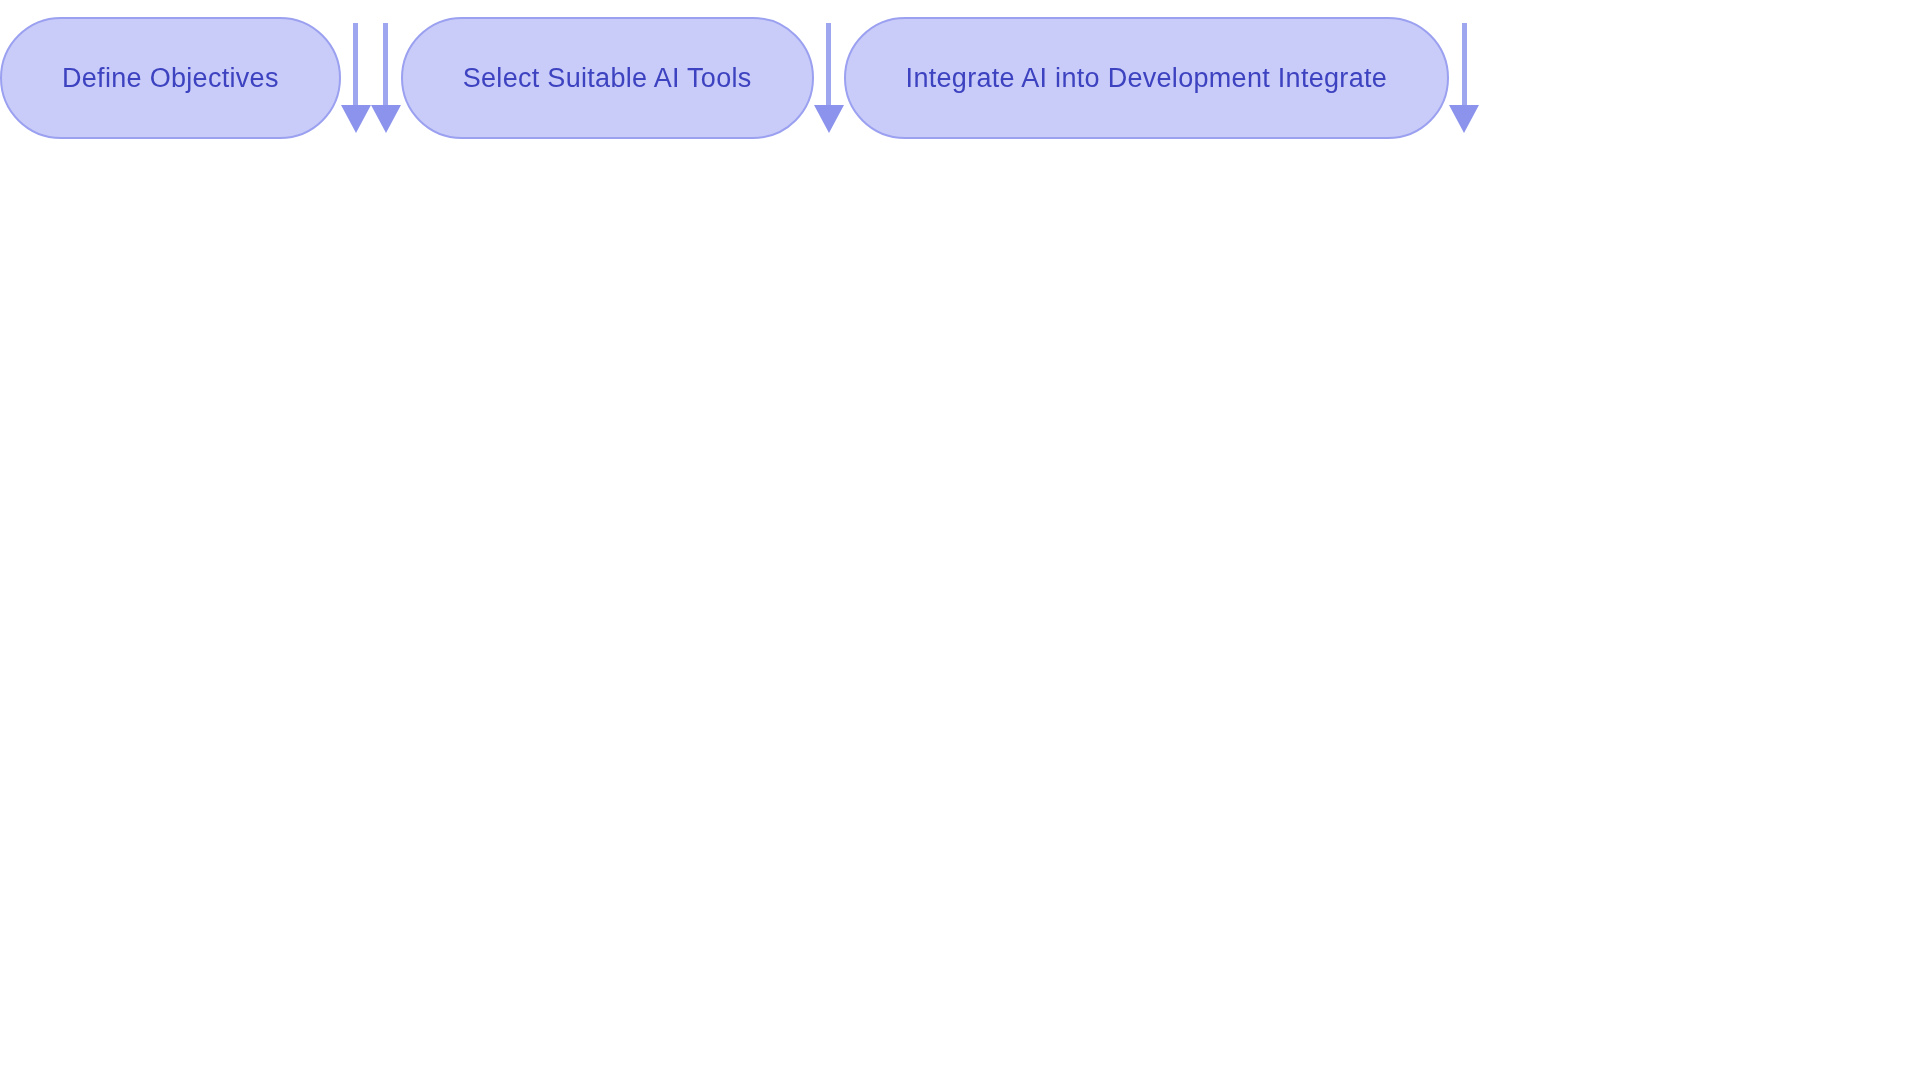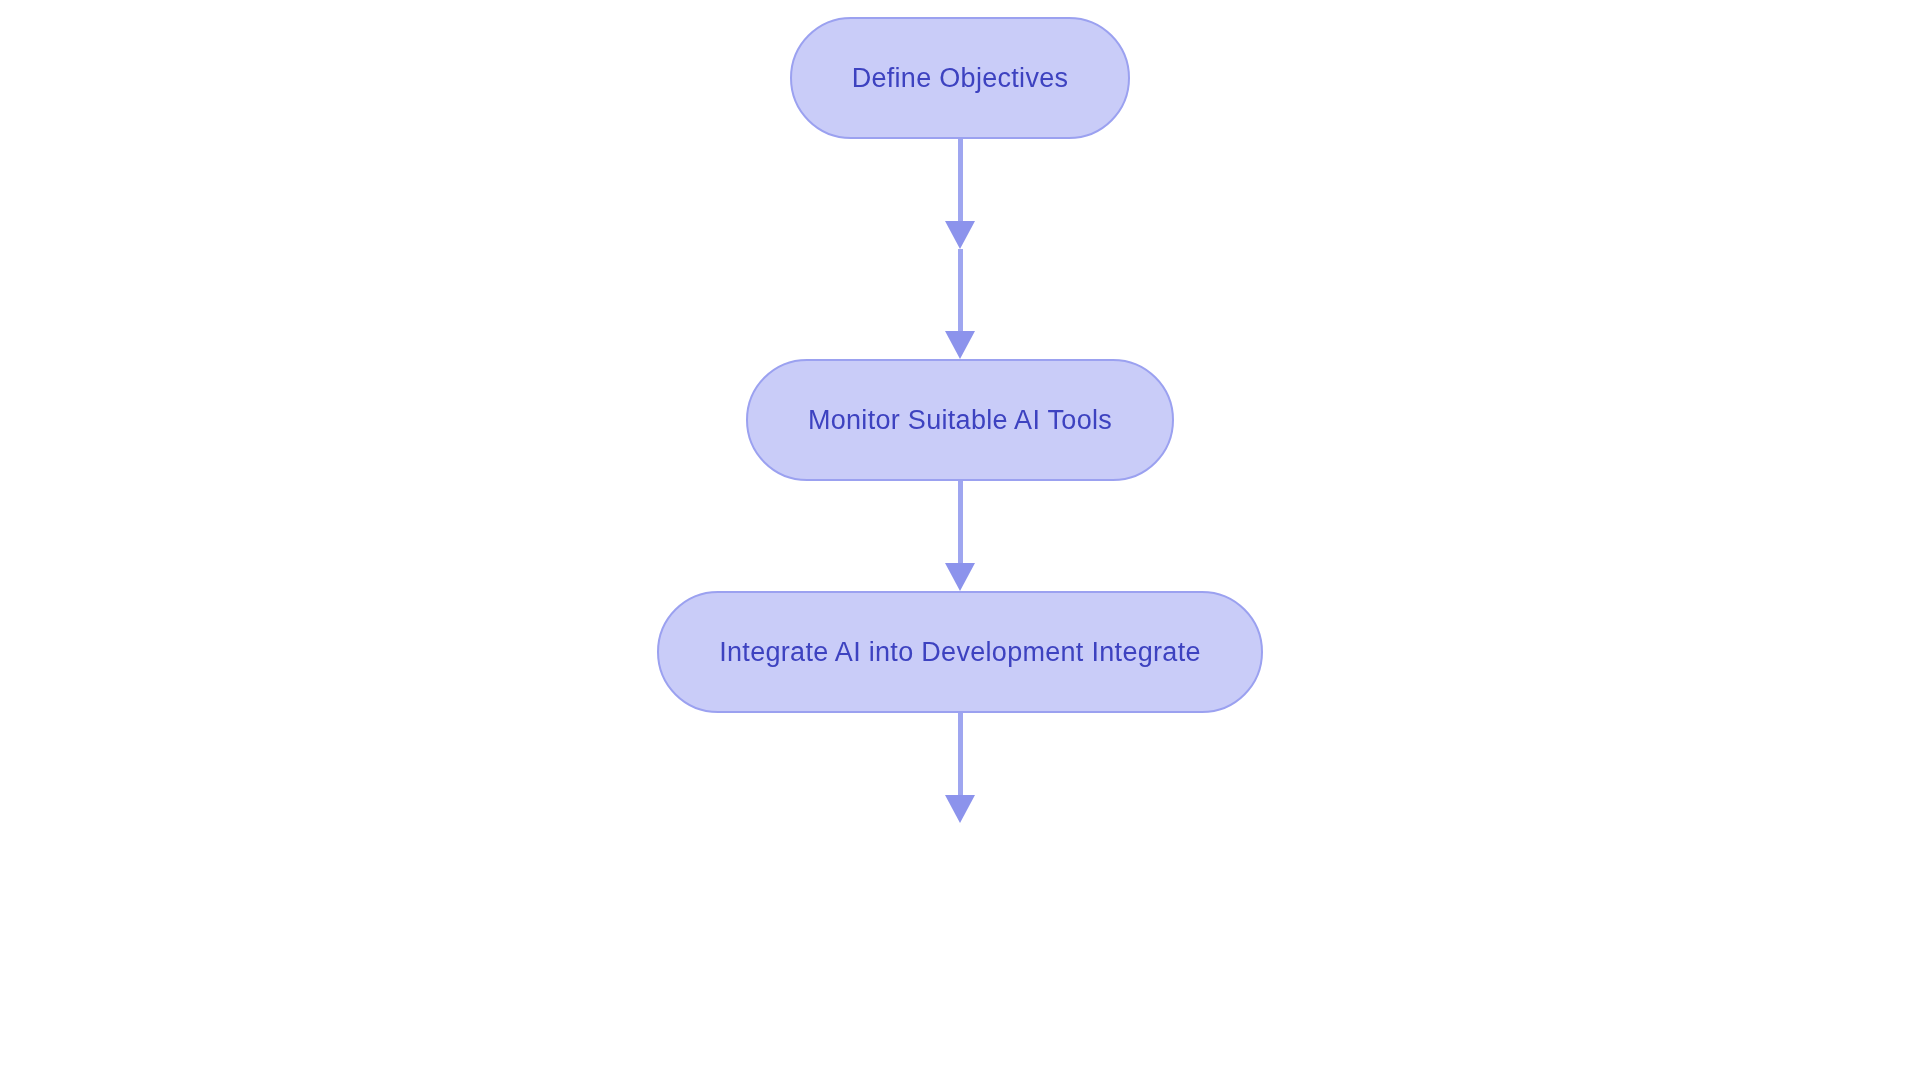--- a/index.html
+++ b/index.html
@@ -14,21 +14,21 @@
     height: 1083px;
     background: #ffffff;
     overflow: hidden;
   }
   .flow {
     position: absolute;
     left: 0;
     top: 17px;
     width: 100%;
     display: flex;
-    flex-direction: column;
+    flex-direction: row;
     align-items: center;
   }
   .flow-node {
     height: 122px;
     min-height: 122px;
     box-sizing: border-box;
     padding: 0 60px;
     border-radius: 61px;
     border: 2px solid var(--node-border, #9ba1f0);
     background: var(--node-fill, #c9ccf8);
@@ -70,21 +70,21 @@
       </div>
       <div class="flow-arrow">
         <div class="arrow-stem"></div>
         <div class="arrow-head"></div>
       </div>
       <div class="flow-arrow">
         <div class="arrow-stem"></div>
         <div class="arrow-head"></div>
       </div>
       <div class="flow-node">
-        <span>Monitor Suitable AI Tools</span>
+        <span>Select Suitable AI Tools</span>
       </div>
       <div class="flow-arrow">
         <div class="arrow-stem"></div>
         <div class="arrow-head"></div>
       </div>
       <div class="flow-node">
         <span>Integrate AI into Development Integrate</span>
       </div>
       <div class="flow-arrow">
         <div class="arrow-stem"></div>

